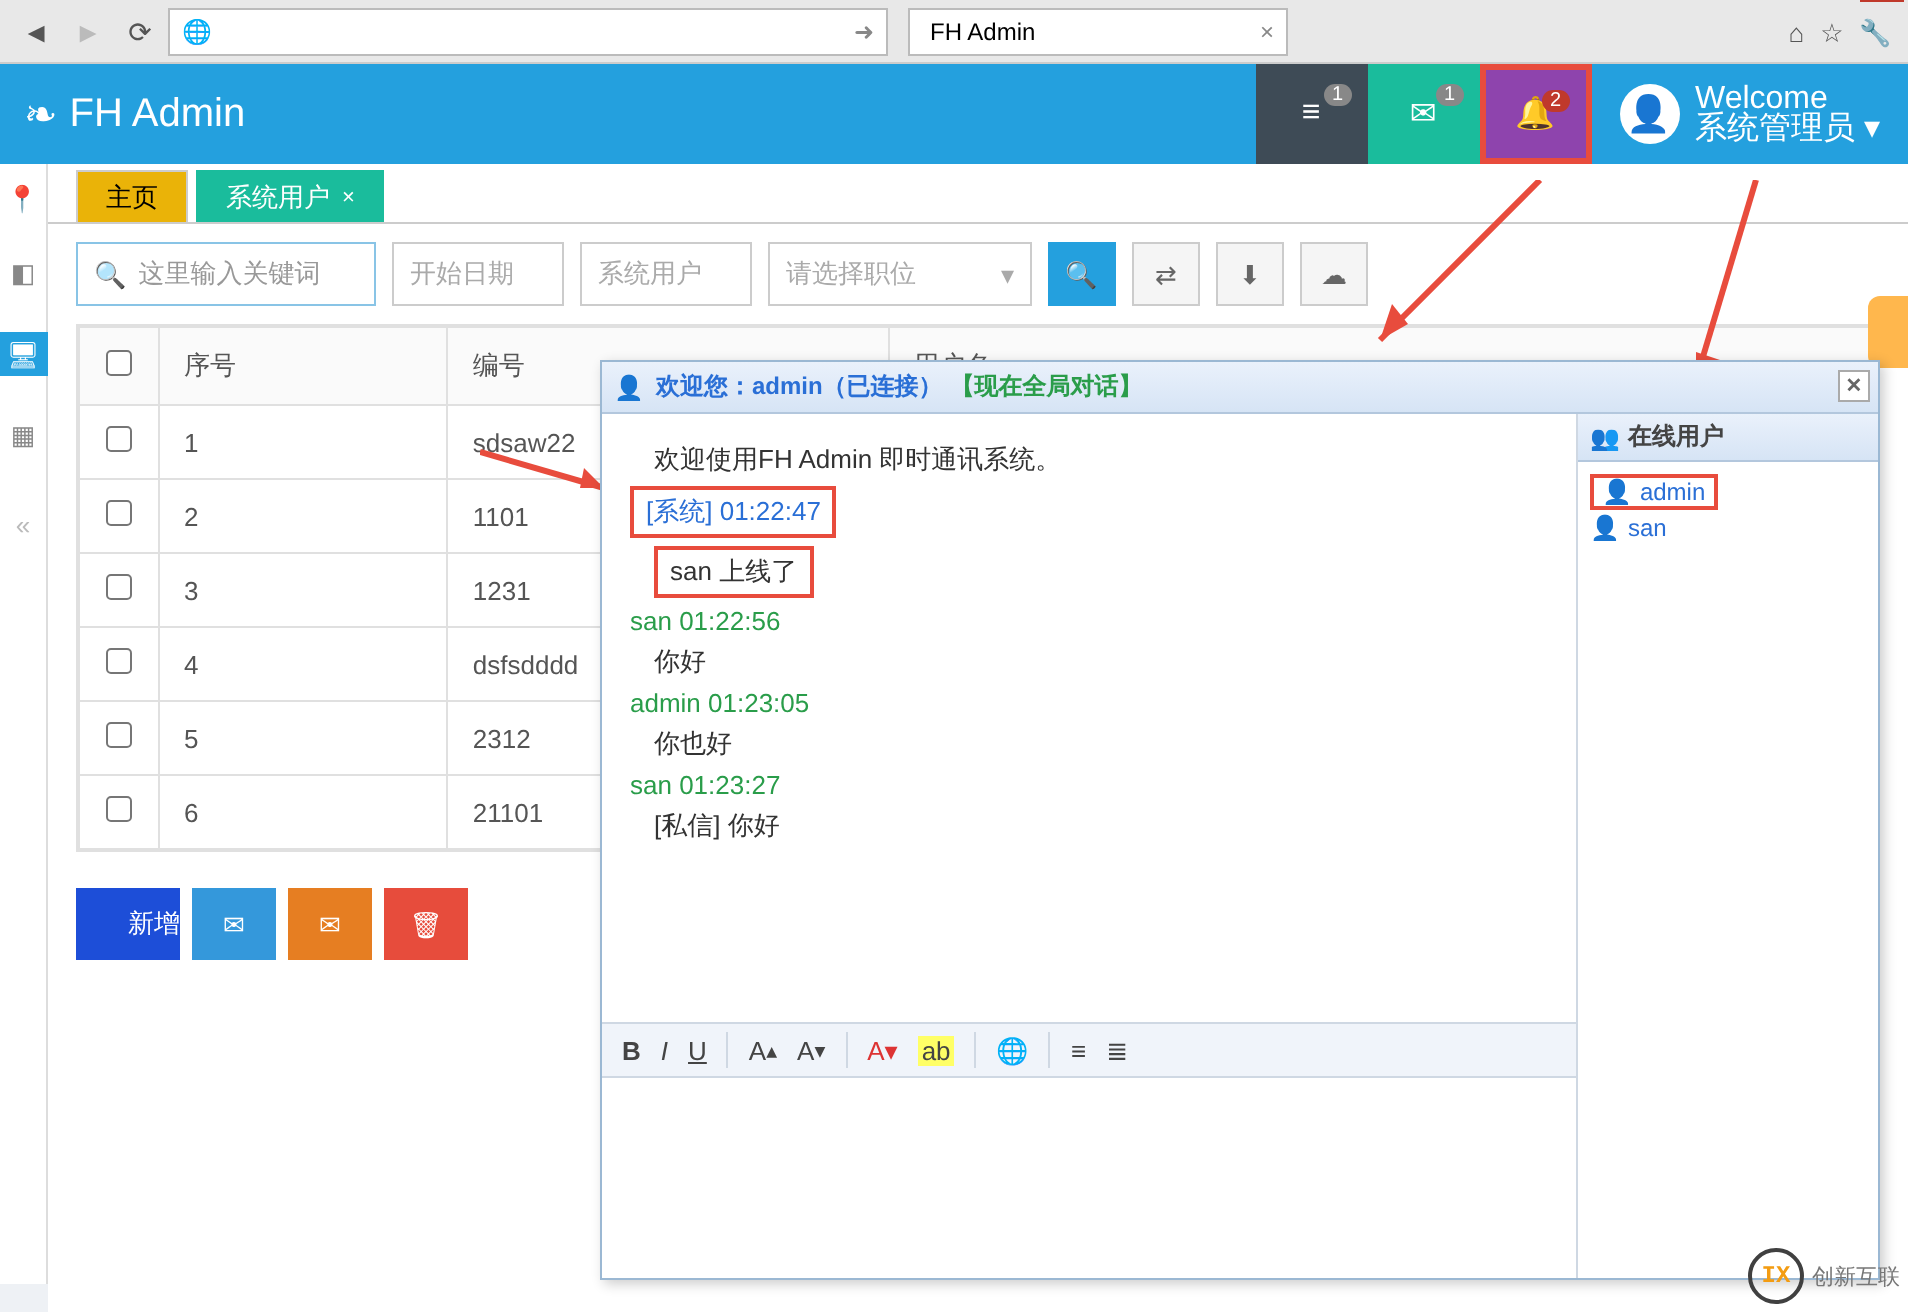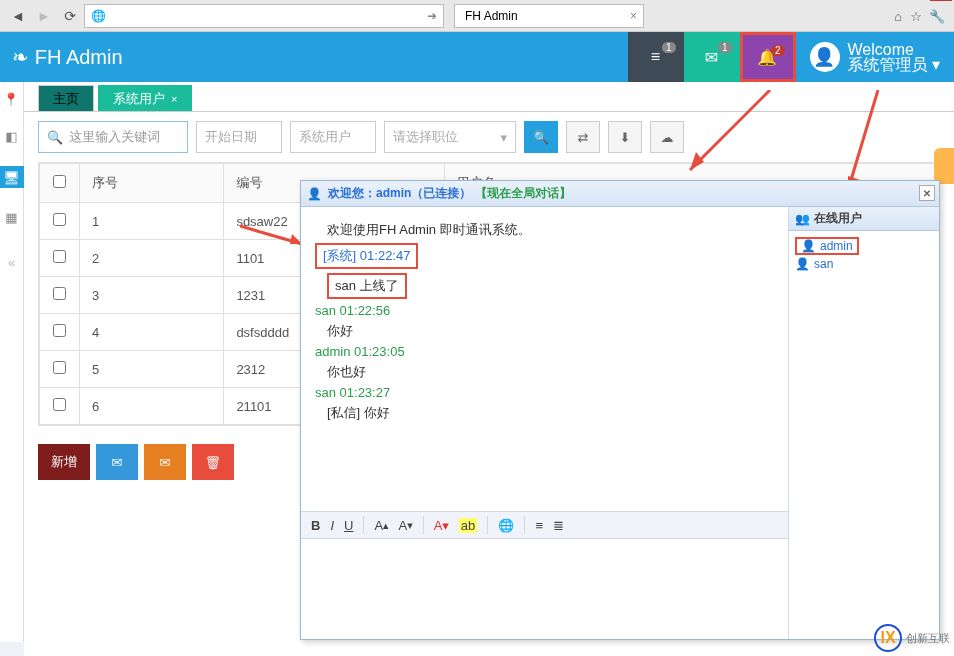--- a/index.html
+++ b/index.html
@@ -32,21 +32,21 @@
 .avatar { width:30px; height:30px; border-radius:50%; background:#fff; display:flex; align-items:center; justify-content:center; font-size:18px; }
 .user-text { font-size:16px; line-height:15px; }
 
 
 .leftrail { position:absolute; left:0; top:82px; width:24px; height:560px; background:#fff; border-right:1px solid #ddd; display:flex; flex-direction:column; align-items:center; padding-top:10px; gap:22px; color:#888; font-size:13px; }
 .leftrail .active { background:#24a0de; color:#fff; width:24px; height:22px; display:flex; align-items:center; justify-content:center; }
 
 
 .content { position:absolute; left:24px; top:82px; right:0; bottom:0; background:#fff; }
 .tabs { height:30px; display:flex; align-items:flex-end; border-bottom:1px solid #ccc; padding-left:14px; gap:4px; }
-.tab { height:26px; padding:0 14px; font-size:13px; display:flex; align-items:center; border:1px solid #ccc; border-bottom:none; background:#0f766e; position:relative; }
+.tab { height:26px; padding:0 14px; font-size:13px; display:flex; align-items:center; border:1px solid #ccc; border-bottom:none; background:#eab308; position:relative; }
 .tab.active { background:#1abc9c; color:#fff; border-color:#1abc9c; }
 .tab .x { margin-left:6px; font-size:11px; }
 
 .toolbar { height:50px; display:flex; align-items:center; gap:8px; padding:0 14px; }
 .kw { display:flex; align-items:center; border:1px solid #89c4e6; height:32px; padding:0 8px; width:150px; color:#999; font-size:13px; }
 .kw .mag { color:#89c4e6; margin-right:6px; }
 .date, .sel { border:1px solid #ccc; height:32px; width:86px; display:flex; align-items:center; padding:0 8px; color:#aaa; font-size:13px; }
 .sel { width:132px; justify-content:space-between; }
 .tbtn { width:34px; height:32px; border:1px solid #ccc; background:#f5f5f5; display:flex; align-items:center; justify-content:center; font-size:13px; color:#666; }
 .tbtn.search { background:#24a0de; color:#fff; border-color:#24a0de; }
@@ -55,21 +55,21 @@
 .tbl { margin:0 14px; border:1px solid #e0e0e0; }
 .tbl table { width:100%; border-collapse:collapse; font-size:13px; }
 .tbl th, .tbl td { border:1px solid #e0e0e0; padding:10px 12px; text-align:left; color:#555; }
 .tbl th { font-weight:normal; background:#fafafa; }
 .tbl .ck { width:40px; text-align:center; }
 .tbl a { color:#24a0de; text-decoration:none; }
 .tbl .userlink.red { border:2px solid #e84c3d; padding:1px 6px; color:#e84c3d; }
 
 .btnrow { margin:18px 14px; display:flex; gap:6px; }
 .sq { width:42px; height:36px; color:#fff; display:flex; align-items:center; justify-content:center; font-size:13px; }
-.sq.add { width:52px; background:#7f1d1d; }
+.sq.add { width:52px; background:#1d4ed8;justify-content:flex-end; }
 .sq.blue { background:#3498db; }
 .sq.orange{ background:#e67e22; }
 .sq.red { background:#e74c3c; }
 
 
 .arrow { position:absolute; pointer-events:none; }
 .arrow svg line { stroke:#e84c3d; stroke-width:3; }
 .arrow svg polygon { fill:#e84c3d; }
 
 
@@ -98,21 +98,21 @@
 .users-title { height:24px; background:linear-gradient(#eaf1fb,#d6e4f5); border-bottom:1px solid #b3c7dd; font-size:12px; display:flex; align-items:center; padding:0 6px; font-weight:bold; color:#444; }
 .users-list { padding:6px; font-size:12px; }
 .users-list .urow { display:flex; align-items:center; gap:4px; padding:2px 0; color:#2a6fd6; }
 .users-list .urow.redf { border:2px solid #e84c3d; padding:0 4px; display:inline-flex; }
 
 
 .orange-tab { position:absolute; right:0; top:148px; width:20px; height:36px; background:#ffb74d; border-radius:6px 0 0 6px; }
 
 
 .watermark { position:absolute; right:4px; bottom:4px; font-size:11px; color:#777; display:flex; align-items:center; gap:4px; }
-.watermark .wm { width:28px; height:28px; border:2px solid #1d4ed8; border-radius:50%; display:flex; align-items:center; justify-content:center; font-weight:bold; color:#f39c12; font-size:16px; }
+.watermark .wm { width:28px; height:28px; border:2px solid #404040; border-radius:50%; display:flex; align-items:center; justify-content:center; font-weight:bold; color:#f39c12; font-size:12px;font-family:Liberation Mono, monospace; }
 </style>
 </head>
 <body>
 
 <div class="title-close"></div>
 
 <div class="browser-bar">
   <div class="navbtn">◄</div>
   <div class="navbtn" style="color:#bbb">►</div>
   <div class="navbtn">⟳</div>

